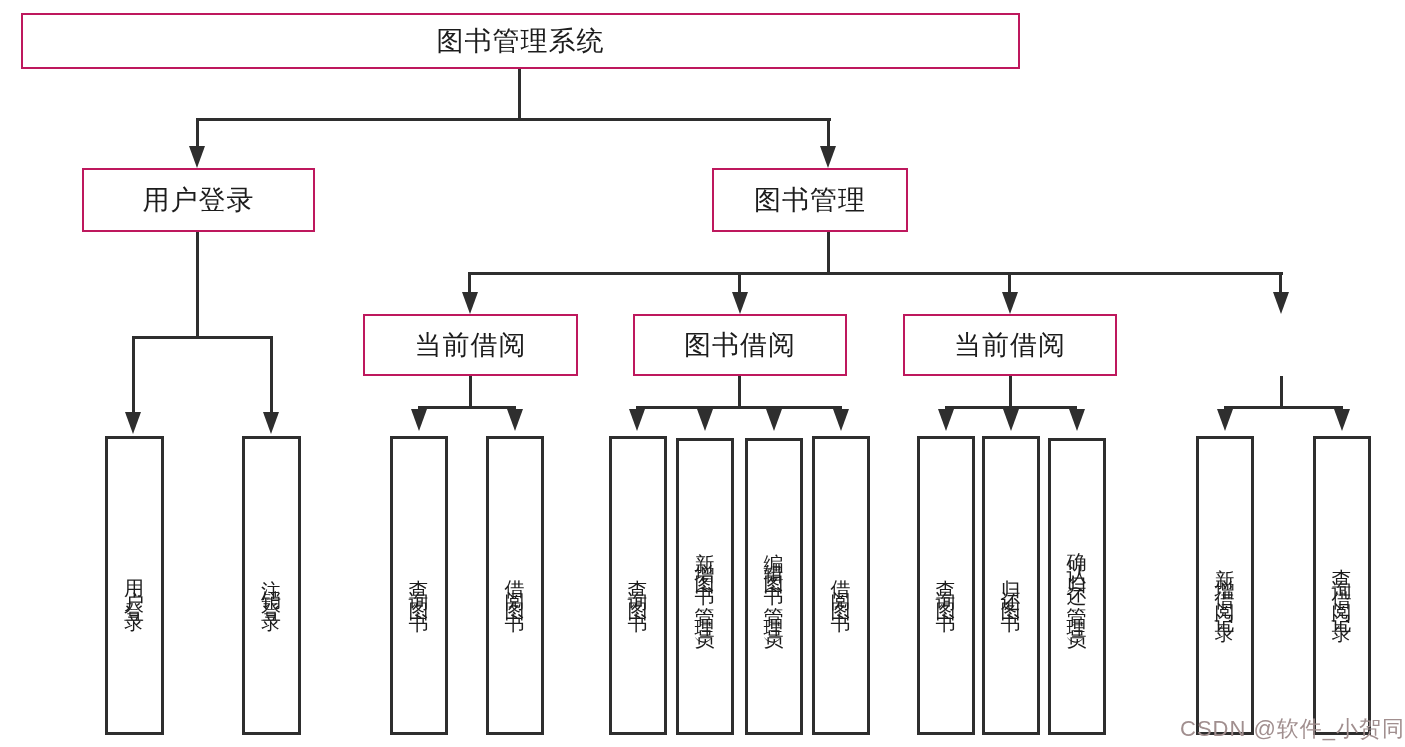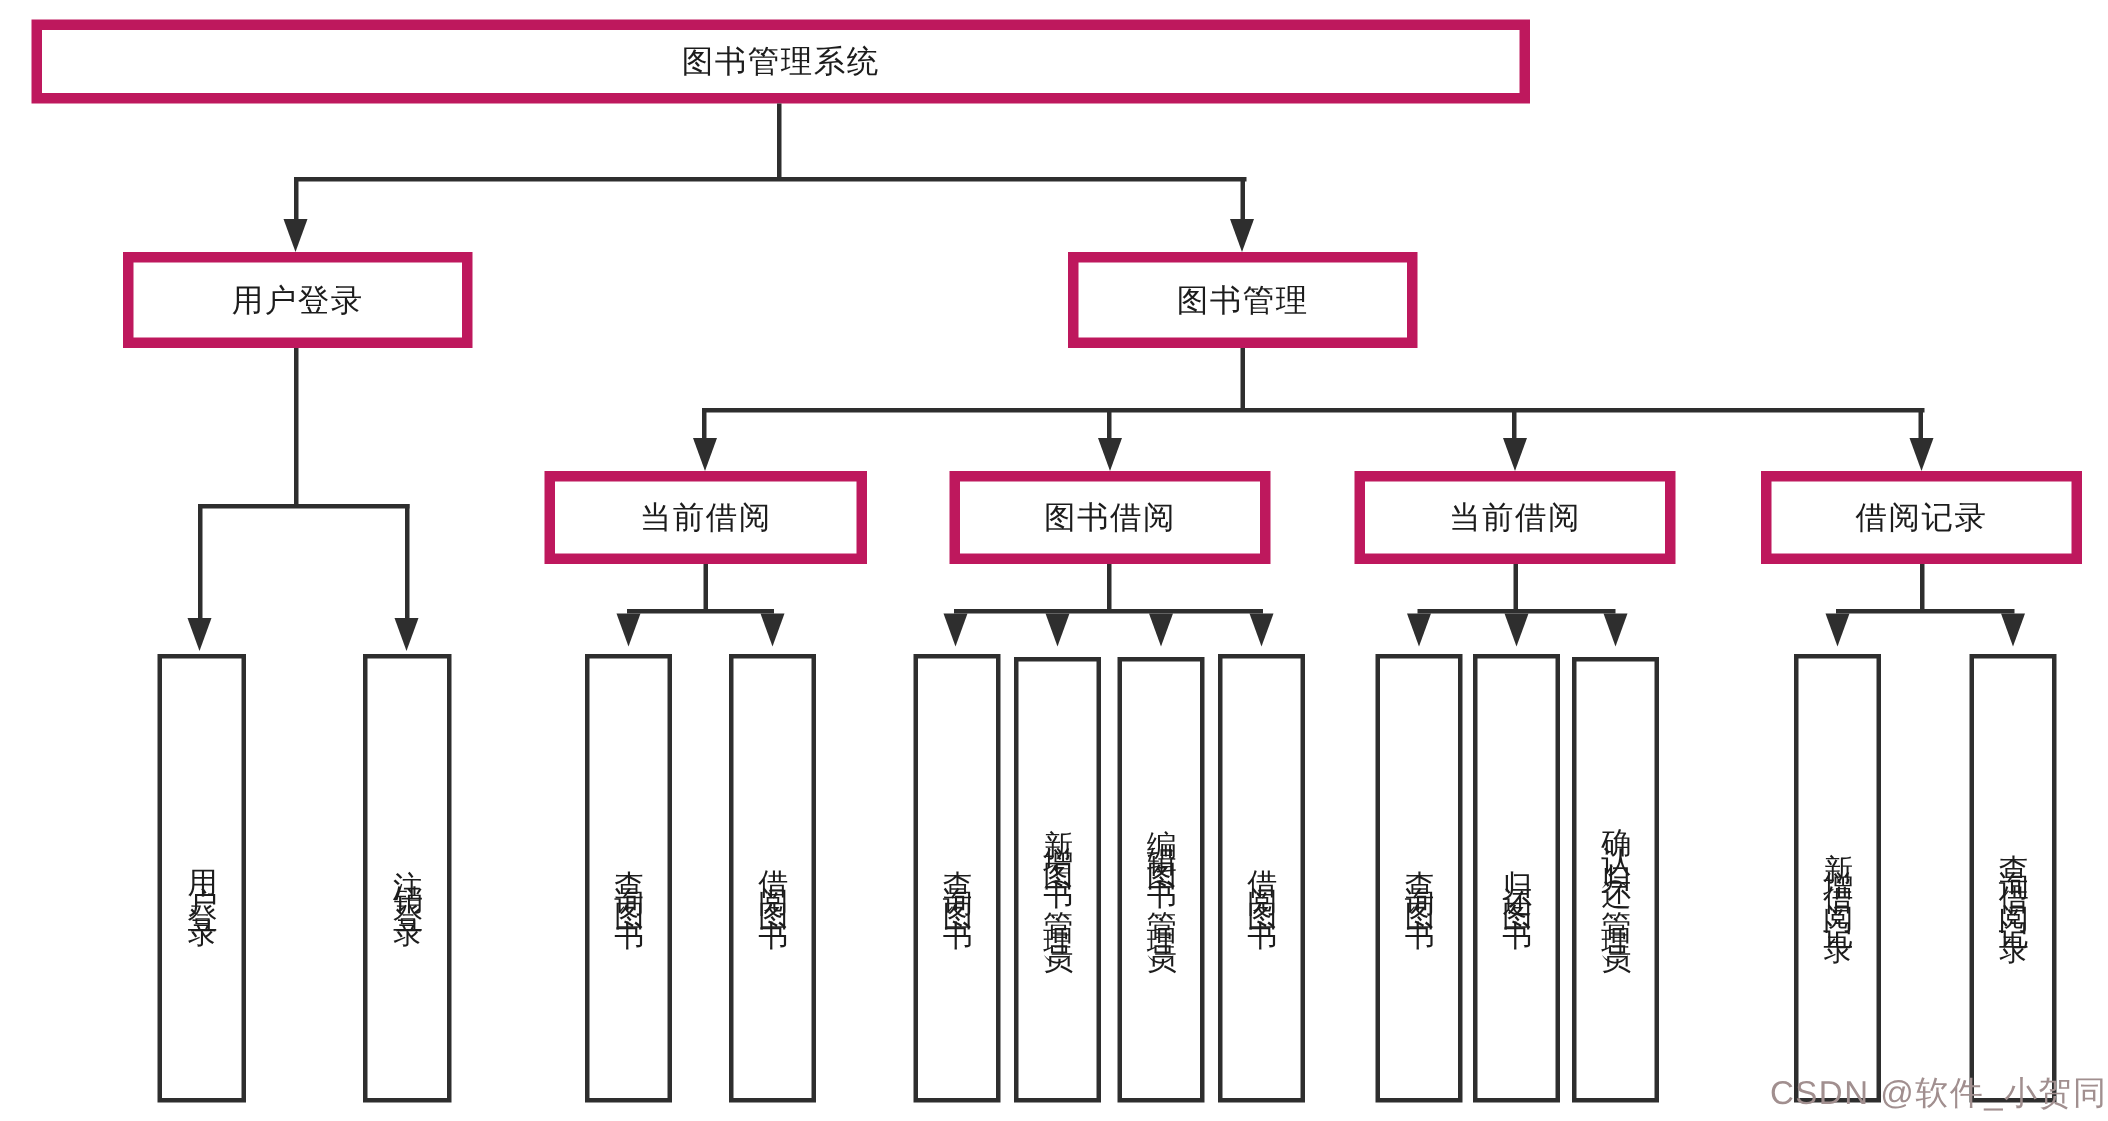--- a/index.html
+++ b/index.html
@@ -1,23 +1,23 @@
 <!DOCTYPE html>
 <html><head>
 <meta charset="utf-8">
 <style>
   html,body{margin:0;padding:0;background:#fff;}
   #canvas{
     position:relative;width:1405px;height:747px;background:#ffffff;overflow:hidden;
     font-family:"Liberation Sans",sans-serif;color:#1c1c1c;
   }
   .box{
-    position:absolute;box-sizing:border-box;border:7px solid #be185d;background:#fff;
+    position:absolute;box-sizing:border-box;border:2px solid #be185d;background:#fff;
     display:flex;align-items:center;justify-content:center;
-    font-size:21px;letter-spacing:1px;white-space:nowrap;
+    font-size:27px;letter-spacing:1px;white-space:nowrap;
   }
   .vbox{
     position:absolute;box-sizing:border-box;border:3px solid #2e2e2e;background:#fff;
     display:flex;align-items:center;justify-content:center;
     writing-mode:vertical-rl;text-orientation:mixed;
     font-size:20px;letter-spacing:11px;line-height:1;
   }
   .hline,.vline{position:absolute;background:#2e2e2e;}
   .hline{height:3px;}
   .vline{width:3px;}
@@ -39,21 +39,21 @@
   <div class="box" style="left:21px;top:13px;width:999px;height:56px;">图书管理系统</div>
 
   <div class="vline" style="left:518px;top:69px;height:51px;"></div>
   <div class="hline" style="left:196px;top:118px;width:635px;"></div>
   <div class="vline" style="left:196px;top:118px;height:30px;"></div>
   <div class="arrow" style="left:189px;top:146px;"></div>
   <div class="vline" style="left:827px;top:118px;height:30px;"></div>
   <div class="arrow" style="left:820px;top:146px;"></div>
 
   <div class="box" style="left:82px;top:168px;width:233px;height:64px;">用户登录</div>
-  <div class="box" style="left:712px;top:168px;width:233px;height:64px;">图书管理</div>
+  <div class="box" style="left:712px;top:168px;width:196px;height:64px;">图书管理</div>
 
   <div class="vline" style="left:196px;top:232px;height:105px;"></div>
   <div class="hline" style="left:132px;top:336px;width:141px;"></div>
   <div class="vline" style="left:132px;top:336px;height:76px;"></div>
   <div class="arrow" style="left:125px;top:412px;"></div>
   <div class="vline" style="left:270px;top:336px;height:76px;"></div>
   <div class="arrow" style="left:263px;top:412px;"></div>
 
   <div class="vline" style="left:827px;top:232px;height:41px;"></div>
   <div class="hline" style="left:468px;top:272px;width:815px;"></div>
@@ -62,21 +62,20 @@
   <div class="vline" style="left:738px;top:272px;height:21px;"></div>
   <div class="arrow" style="left:732px;top:292px;"></div>
   <div class="vline" style="left:1008px;top:272px;height:21px;"></div>
   <div class="arrow" style="left:1002px;top:292px;"></div>
   <div class="vline" style="left:1279px;top:272px;height:21px;"></div>
   <div class="arrow" style="left:1273px;top:292px;"></div>
 
   <div class="box" style="left:363px;top:314px;width:215px;height:62px;">当前借阅</div>
   <div class="box" style="left:633px;top:314px;width:214px;height:62px;">图书借阅</div>
   <div class="box" style="left:903px;top:314px;width:214px;height:62px;">当前借阅</div>
-  <div class="box" style="left:1174px;top:314px;width:214px;height:62px;">借阅记录</div>
 
   <div class="vline" style="left:469px;top:376px;height:32px;"></div>
   <div class="hline" style="left:418px;top:406px;width:98px;"></div>
   <div class="arrow" style="left:411px;top:409px;"></div>
   <div class="arrow" style="left:507px;top:409px;"></div>
 
   <div class="vline" style="left:738px;top:376px;height:32px;"></div>
   <div class="hline" style="left:636px;top:406px;width:206px;"></div>
   <div class="arrow" style="left:629px;top:409px;"></div>
   <div class="arrow" style="left:697px;top:409px;"></div>

